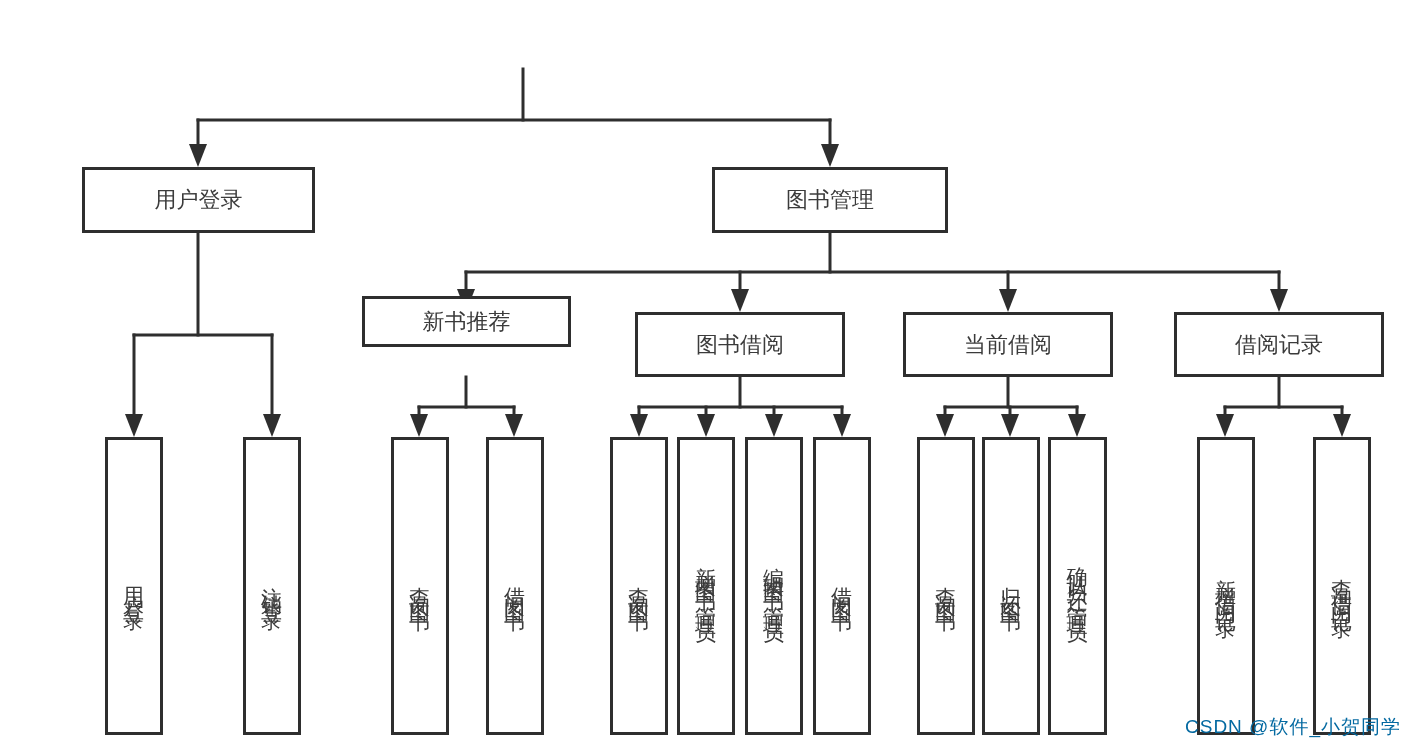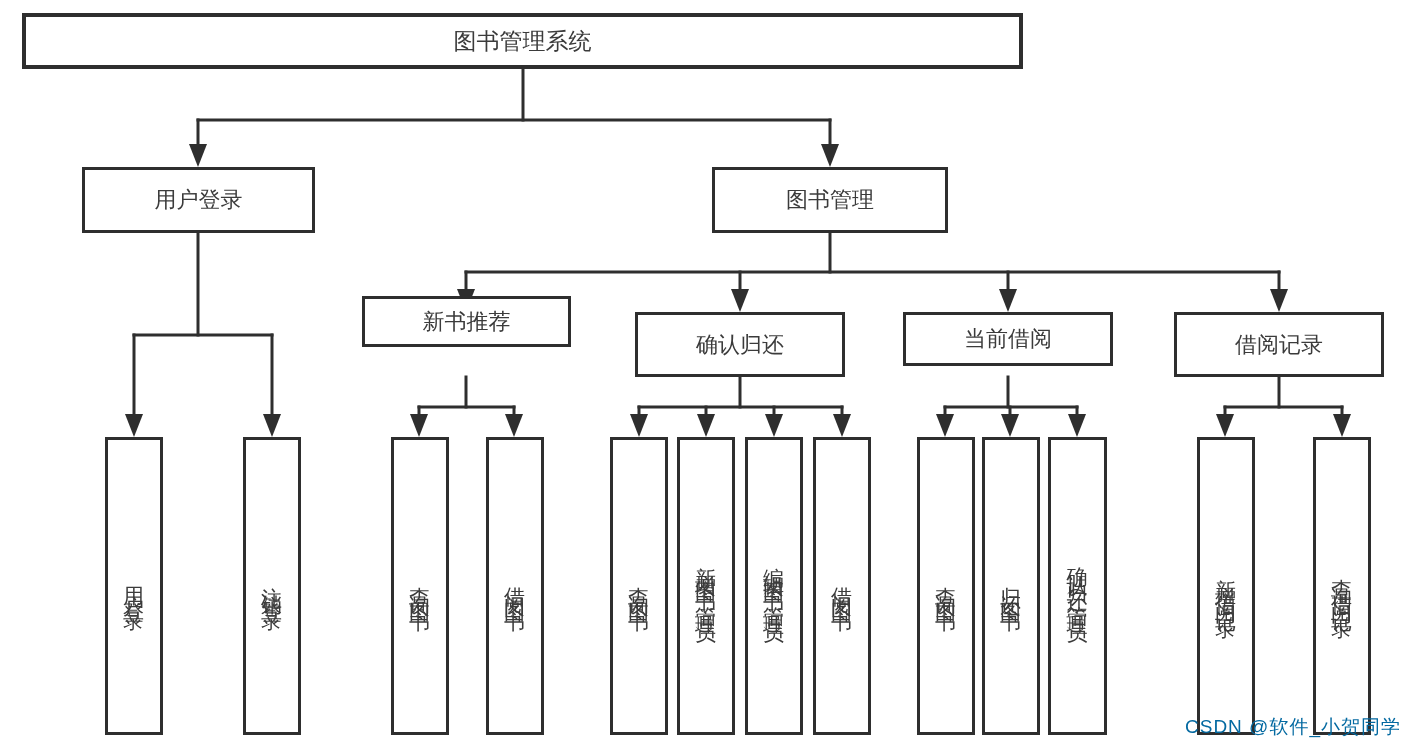--- a/index.html
+++ b/index.html
@@ -109,38 +109,35 @@
       <polygon points="765,414 783,414 774,437"></polygon>
       <polygon points="833,414 851,414 842,437"></polygon>
       <polygon points="936,414 954,414 945,437"></polygon>
       <polygon points="1001,414 1019,414 1010,437"></polygon>
       <polygon points="1068,414 1086,414 1077,437"></polygon>
       <polygon points="1216,414 1234,414 1225,437"></polygon>
       <polygon points="1333,414 1351,414 1342,437"></polygon>
     </g>
   </svg>
 
-  <div class="node lvl1">
-    <span>图书管理系统</span>
-  </div>
 
   <div class="node lvl2" style="left:82px;top:167px;width:233px;height:66px;">
     <span>用户登录</span>
   </div>
   <div class="node lvl2" style="left:712px;top:167px;width:236px;height:66px;font-family:Liberation Mono, monospace;">
     <span>图书管理</span>
   </div>
 
   <div class="node lvl3" style="left:362px;top:296px;width:209px;height:51px;">
     <span>新书推荐</span>
   </div>
   <div class="node lvl3" style="left:635px;top:312px;width:210px;height:65px;">
-    <span>确认归还</span>
+    <span>图书借阅</span>
   </div>
-  <div class="node lvl3" style="left:903px;top:312px;width:210px;height:54px;justify-content:center;">
+  <div class="node lvl3" style="left:903px;top:312px;width:210px;height:65px;justify-content:center;">
     <span>当前借阅</span>
   </div>
   <div class="node lvl3" style="left:1174px;top:312px;width:210px;height:65px;">
     <span>借阅记录</span>
   </div>
 
   <div class="node lvl4" style="left:105px;">
     <span class="vtext">用户登录</span>
   </div>
   <div class="node lvl4" style="left:243px;">

